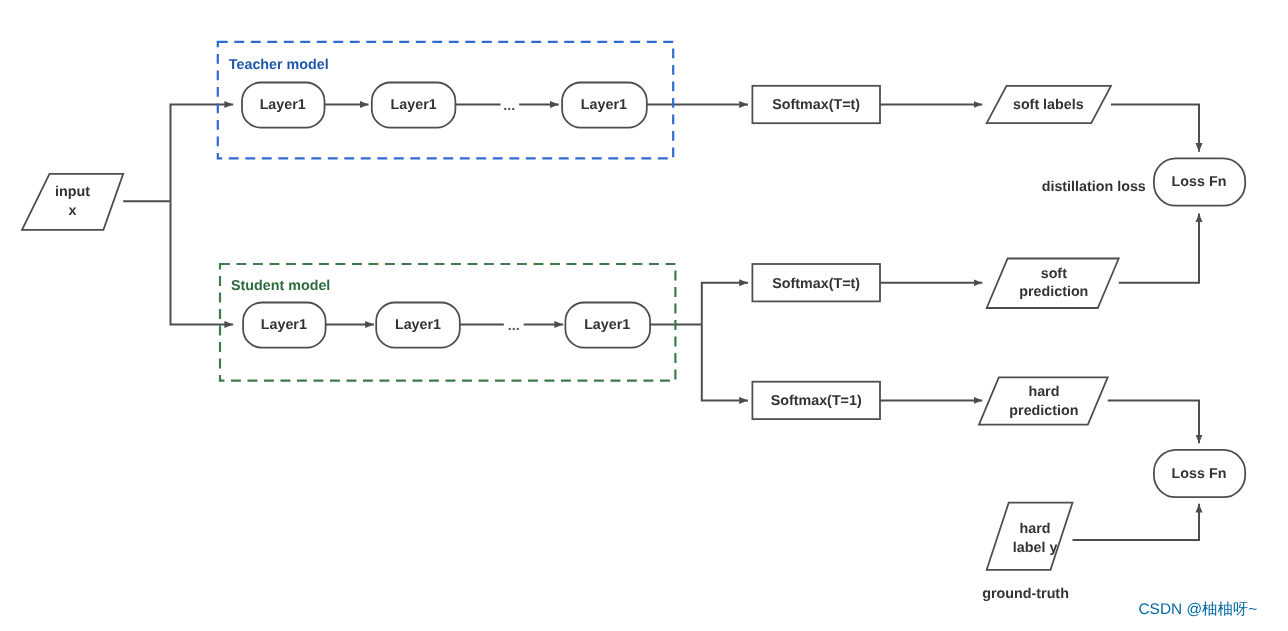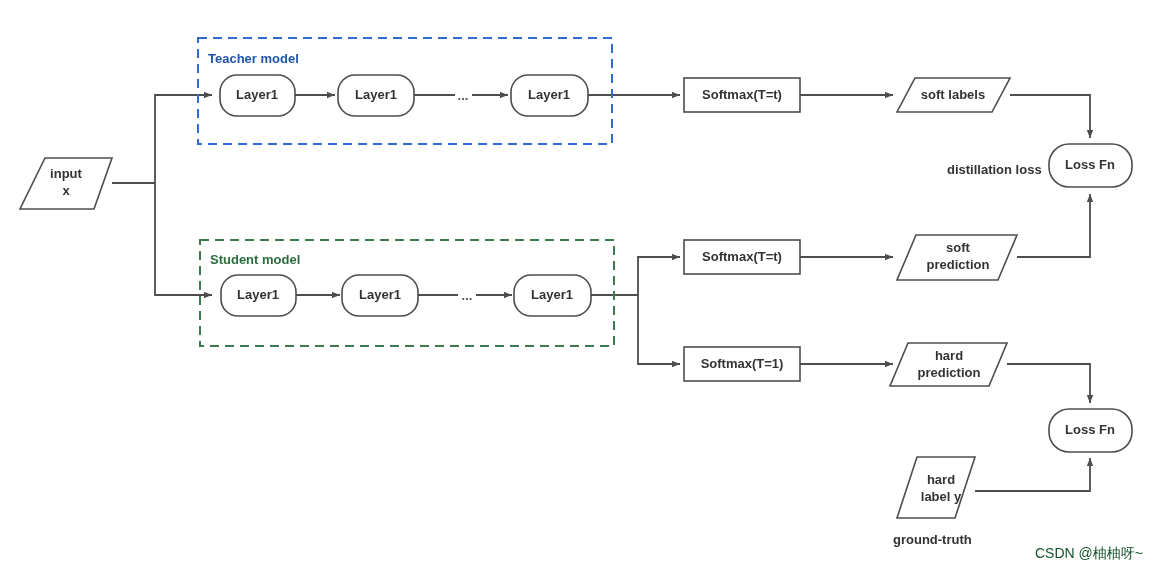--- a/index.html
+++ b/index.html
@@ -58,21 +58,21 @@
   .edge {
     fill: none;
     stroke: #4d4d4d;
     stroke-width: 1.8;
   }
   .watermark {
     position: absolute;
     left: 1035px;
     top: 545px;
     font-size: 14px;
-    color: #14532d;
+    color: #0369a1;
     font-family: "Liberation Sans", "DejaVu Sans", sans-serif;
     white-space: nowrap;
   }
 </style>
 </head>
 <body>
 
 <div id="canvas">
 
   <svg id="diagram" viewBox="0 0 1171 574">

